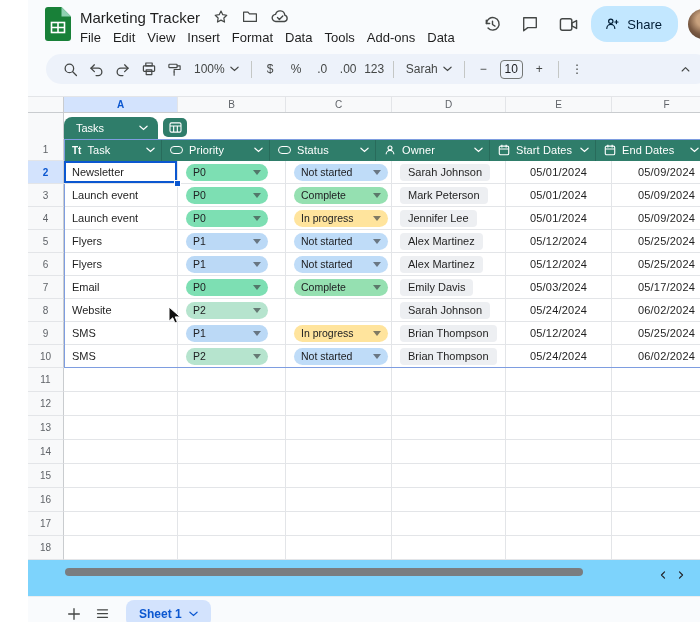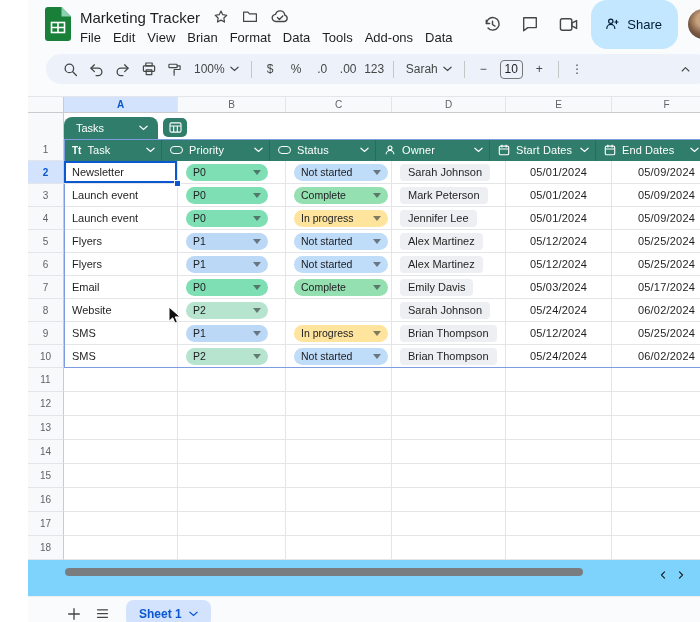--- a/index.html
+++ b/index.html
@@ -12,21 +12,21 @@
   .title-wrap { position:absolute; left:52px; top:7px; }
   .title-row { display:flex; align-items:center; gap:13px; height:20px; }
   .doc-title { font-size:15px; color:#1f1f1f; font-weight:500; white-space:nowrap; }
   .tb-ico { display:inline-flex; align-items:center; justify-content:center; line-height:0; }
   .title-icons { display:inline-flex; gap:13px; align-items:center; }
   .menubar { display:flex; margin-top:1px; margin-left:-6px; }
   .menu-item { font-size:13px; color:#1f1f1f; padding:1px 6px; line-height:18px; border-radius:8px; white-space:nowrap; }
   .top-actions { position:absolute; right:10px; top:8px; display:flex; align-items:center; height:32px; }
   .action-icons { display:flex; gap:4px; align-items:center; }
   .action-btn { width:34px; height:32px; display:flex; align-items:center; justify-content:center; border-radius:50%; }
-  .share-btn { display:flex; align-items:center; gap:7px; background:var(--share-bg,#c2e7ff); height:49px; padding:0 16px 0 13px; border-radius:16px; font-size:13px; font-weight:500; color:#001d35; border:none; margin-left:6px; font-family:inherit; }
+  .share-btn { display:flex; align-items:center; gap:7px; background:var(--share-bg,#c2e7ff); height:36px; padding:0 16px 0 13px; border-radius:16px; font-size:13px; font-weight:500; color:#001d35; border:none; margin-left:6px; font-family:inherit; }
   .avatar { width:30px; height:30px; border-radius:50%; margin-left:10px;
             background:radial-gradient(circle at 50% 36%, #c9a27e 26%, #7a5a43 60%, #4e3a2c 100%); }
 
   .toolbar { position:absolute; left:18px; top:54px; width:664px; height:30px; background:var(--toolbar-bg,#edf2fa); border-radius:15px; display:flex; align-items:center; padding:0 12px; gap:1px; }
   .tbi { min-width:25px; height:24px; display:flex; align-items:center; justify-content:center; border-radius:4px; }
   .tb-text { font-size:12px; color:#444746; font-weight:500; }
   .tb-drop { display:flex; align-items:center; gap:5px; padding:0 6px; font-size:12px; color:#444746; height:24px; font-weight:500; }
   .tb-divider { width:1px; height:17px; background:#c4c7c5; margin:0 5px; flex:none; }
   .tb-spacer { flex:1; }
   .size-box { width:23px; height:19px; border:1px solid #747775; border-radius:4px; display:flex; align-items:center; justify-content:center; font-size:12px; color:#202124; margin:0 3px; flex:none; }
@@ -110,21 +110,21 @@
               <path d="M5.5 15a4 4 0 0 1-.4-8A5.2 5.2 0 0 1 15.3 8 3.6 3.6 0 0 1 15 15z"></path>
               <path d="M7.2 10.6l2.1 2.1 3.8-3.9"></path>
             </svg>
           </span>
         </span>
     </div>
     <nav class="menubar">
         <div class="menu-item">File</div>
         <div class="menu-item">Edit</div>
         <div class="menu-item">View</div>
-        <div class="menu-item">Brian</div>
+        <div class="menu-item">Insert</div>
         <div class="menu-item">Format</div>
         <div class="menu-item">Data</div>
         <div class="menu-item">Tools</div>
         <div class="menu-item">Add-ons</div>
         <div class="menu-item">Data</div>
       </nav>
   </div>
 
   <div class="top-actions">
     <span class="action-icons">

